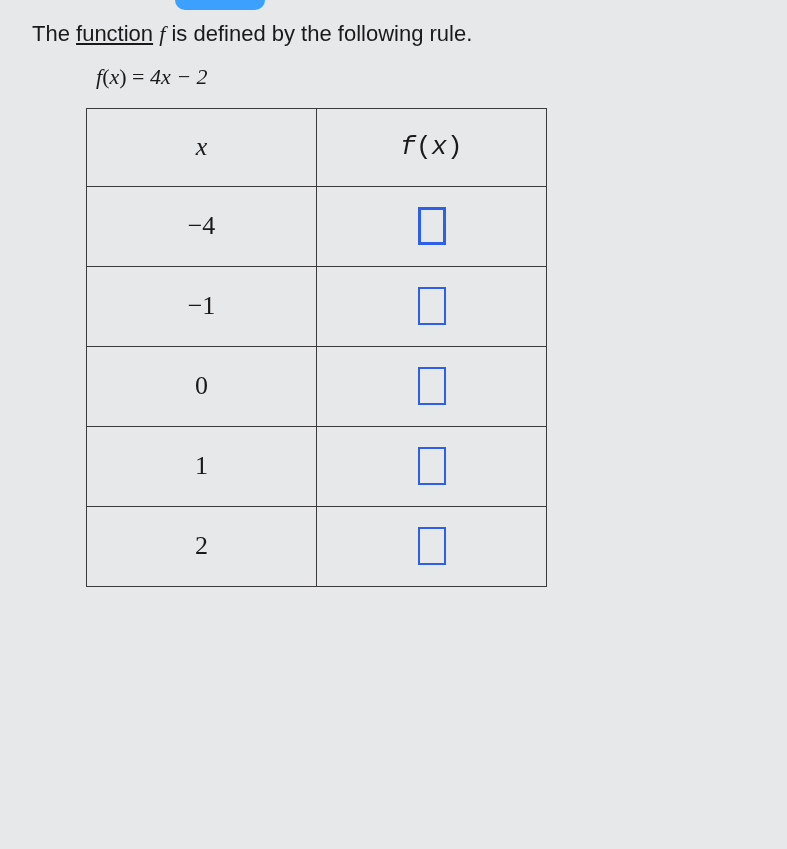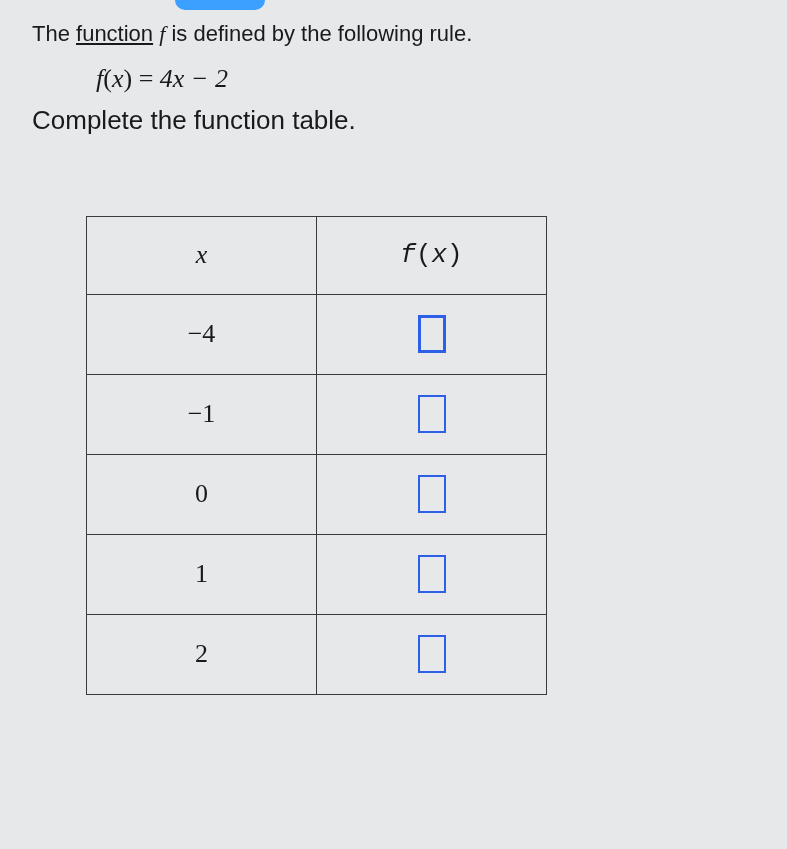--- a/index.html
+++ b/index.html
@@ -30,22 +30,22 @@
       line-height: 1.45;
       margin: 0 0 14px 0;
     }
     .intro-line a.func {
       color: #1a1a1a;
       text-decoration: underline;
     }
     .fvar { font-family: "Times New Roman", serif; font-style: italic; }
     .equation {
       font-family: "Times New Roman", serif;
-      font-size: 26px;
-      margin: 2px 0 11px 64px;
+      font-size: 22px;
+      margin: 2px 0 18px 64px;
       white-space: nowrap;
     }
     .equation .it { font-style: italic; }
     .instruction {
       font-size: 26px;
       margin: 0 0 80px 0;
     }
     .func-table {
       border-collapse: collapse;
       margin-left: 54px;
@@ -85,21 +85,20 @@
 <div class="content">
 
   <p class="intro-line">
     <span>The </span><a href="#" class="func">function</a><span> </span><span class="fvar">f</span><span> is defined by the following rule.</span>
   </p>
 
   <div class="equation">
     <span class="it">f</span><span>(</span><span class="it">x</span><span>)</span><span> = </span><span class="it">4x − 2</span>
   </div>
 
-  <p class="instruction">Complete the function table.</p>
 
   <table class="func-table">
     <thead>
       <tr>
         <th class="colx">x</th>
         <th class="colfx fx-header">
           <span class="it-f">f</span><span class="paren">(</span><span class="it-f">x</span><span class="paren">)</span>
         </th>
       </tr>
     </thead>

